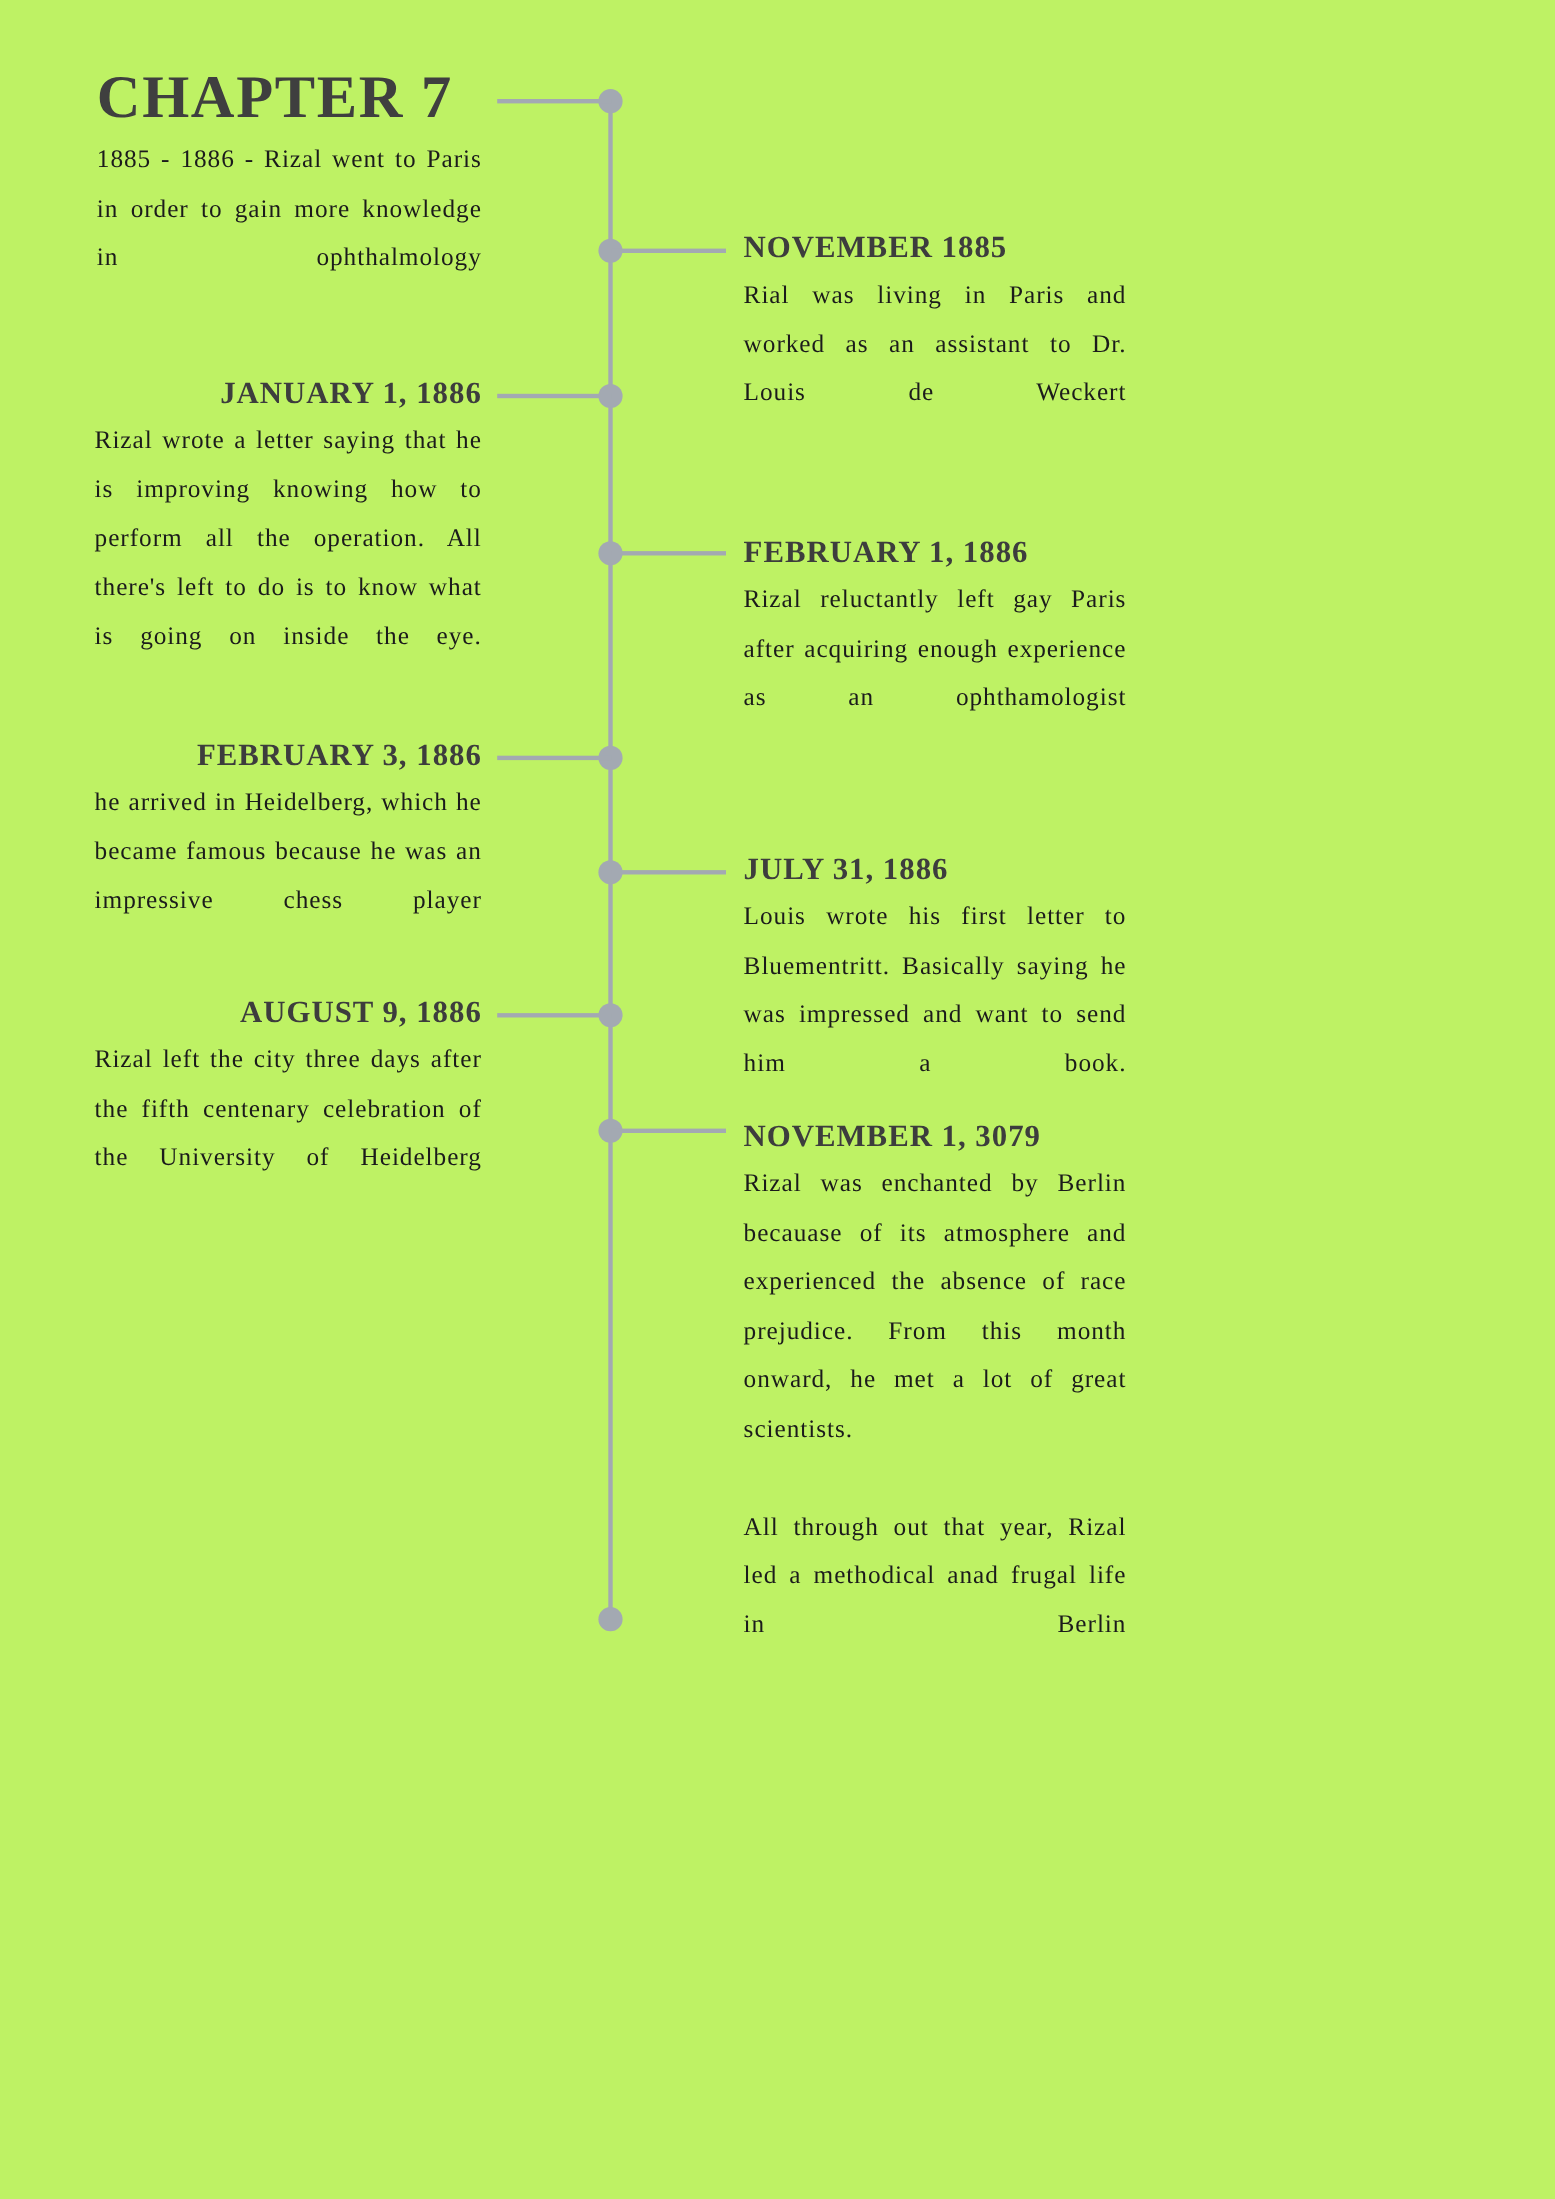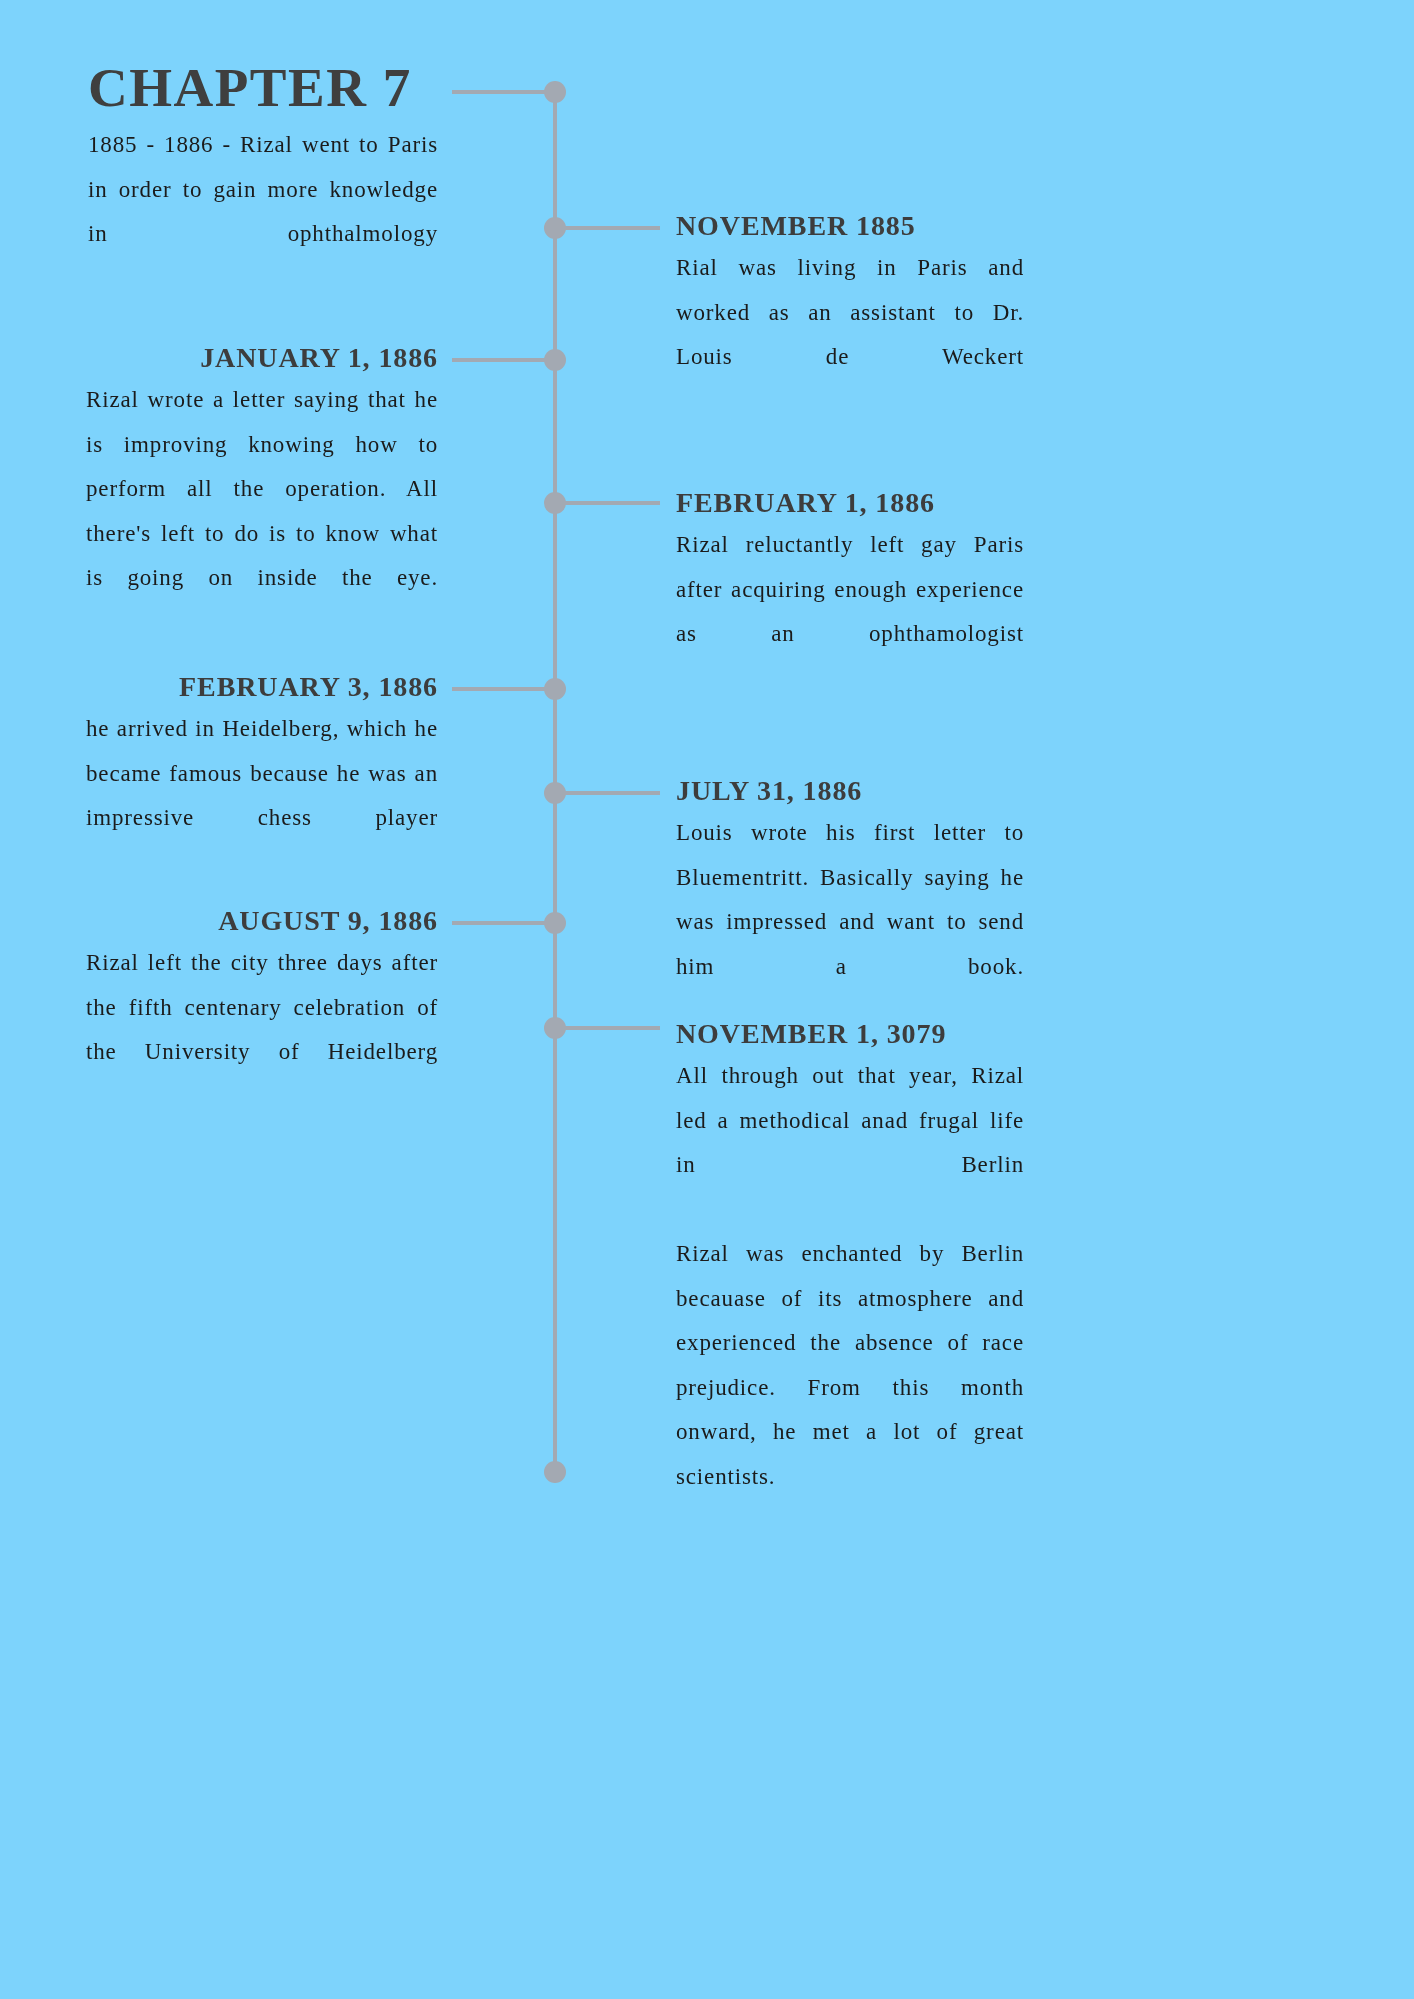--- a/index.html
+++ b/index.html
@@ -11,21 +11,21 @@
     width: 1414px;
     height: 1999px;
     position: relative;
     font-family: "Liberation Serif", "DejaVu Serif", serif;
     overflow: hidden;
   }
 
   #page {
     position: absolute;
     inset: 0;
-    background: #7dd3fc;
+    background: #bef264;
   }
 
   
   .spine {
     position: absolute;
     left: 553px;
     top: 92px;
     width: 4px;
     height: 1382px;
     background: #a3a9b2;
@@ -164,17 +164,17 @@
     <p class="body-text lastline-justify">Rizal reluctantly left gay Paris after acquiring enough experience as an ophthamologist</p>
   </div>
 
   <div class="entry col-right" style="top:775px;">
     <h2 class="heading left-align">JULY 31, 1886</h2>
     <p class="body-text lastline-justify">Louis wrote his first letter to Bluementritt. Basically saying he was impressed and want to send him a book.</p>
   </div>
 
   <div class="entry col-right" style="top:1018px;">
     <h2 class="heading left-align">NOVEMBER 1, 3079</h2>
+    <p class="body-text lastline-justify">Rizal was enchanted by Berlin becauase of its atmosphere and experienced the absence of race prejudice. From this month onward, he met a lot of great scientists.</p>
     <p class="body-text lastline-justify">All through out that year, Rizal led a methodical anad frugal life in Berlin</p>
-    <p class="body-text lastline-justify">Rizal was enchanted by Berlin becauase of its atmosphere and experienced the absence of race prejudice. From this month onward, he met a lot of great scientists.</p>
   </div>
 
 </div>
 
 </body></html>

